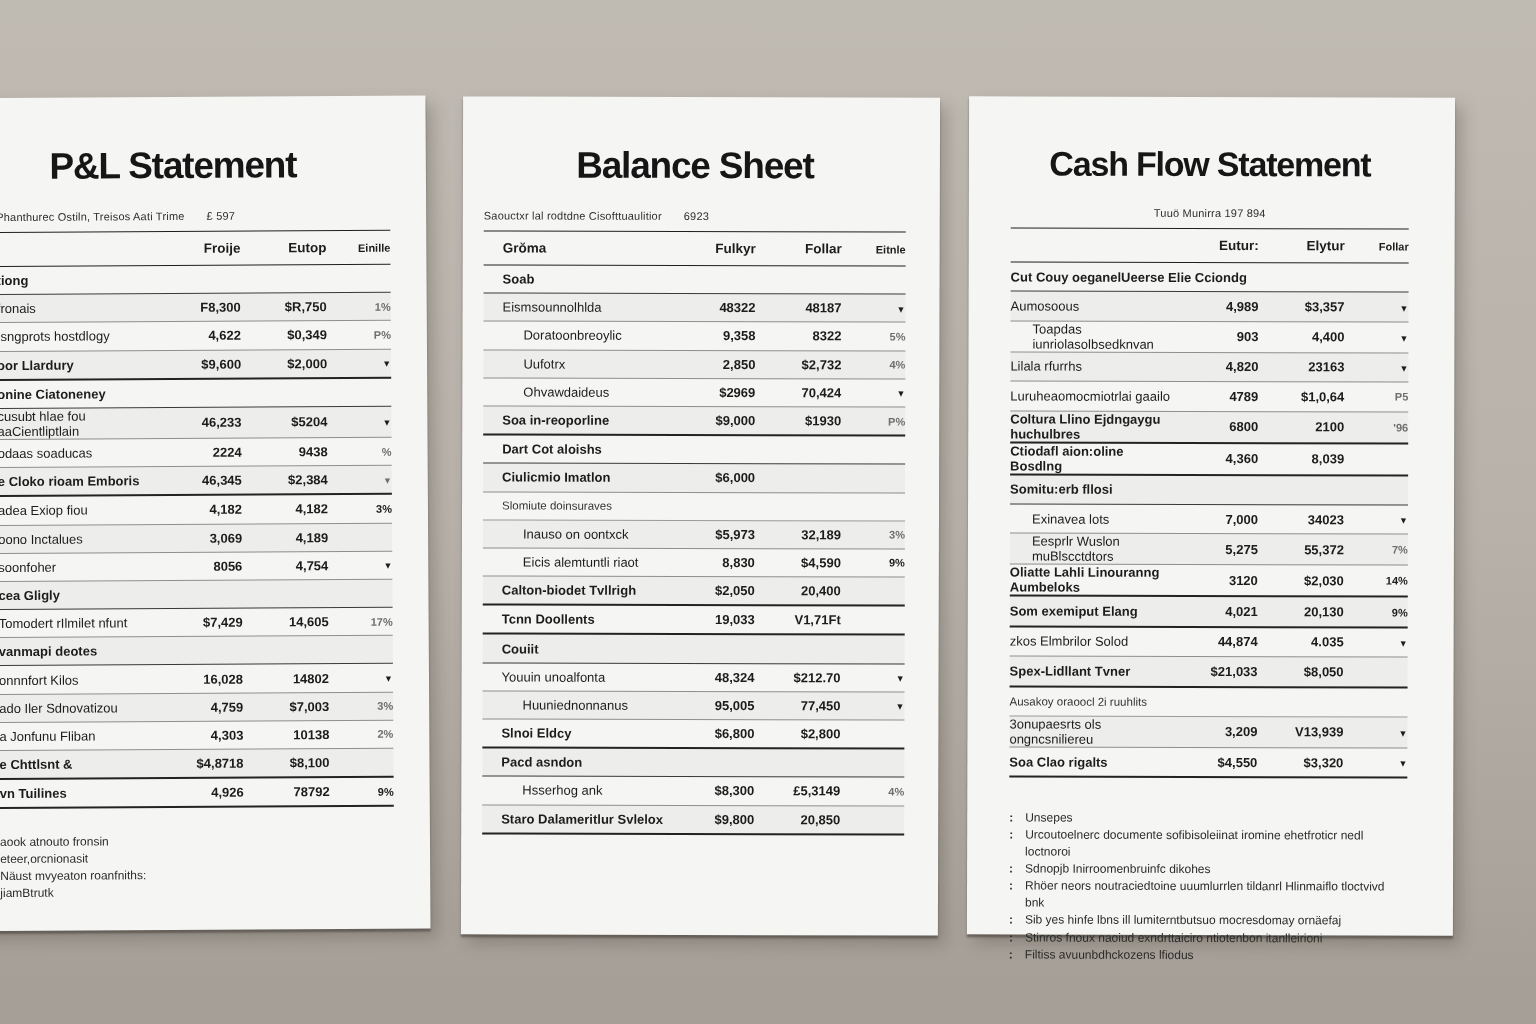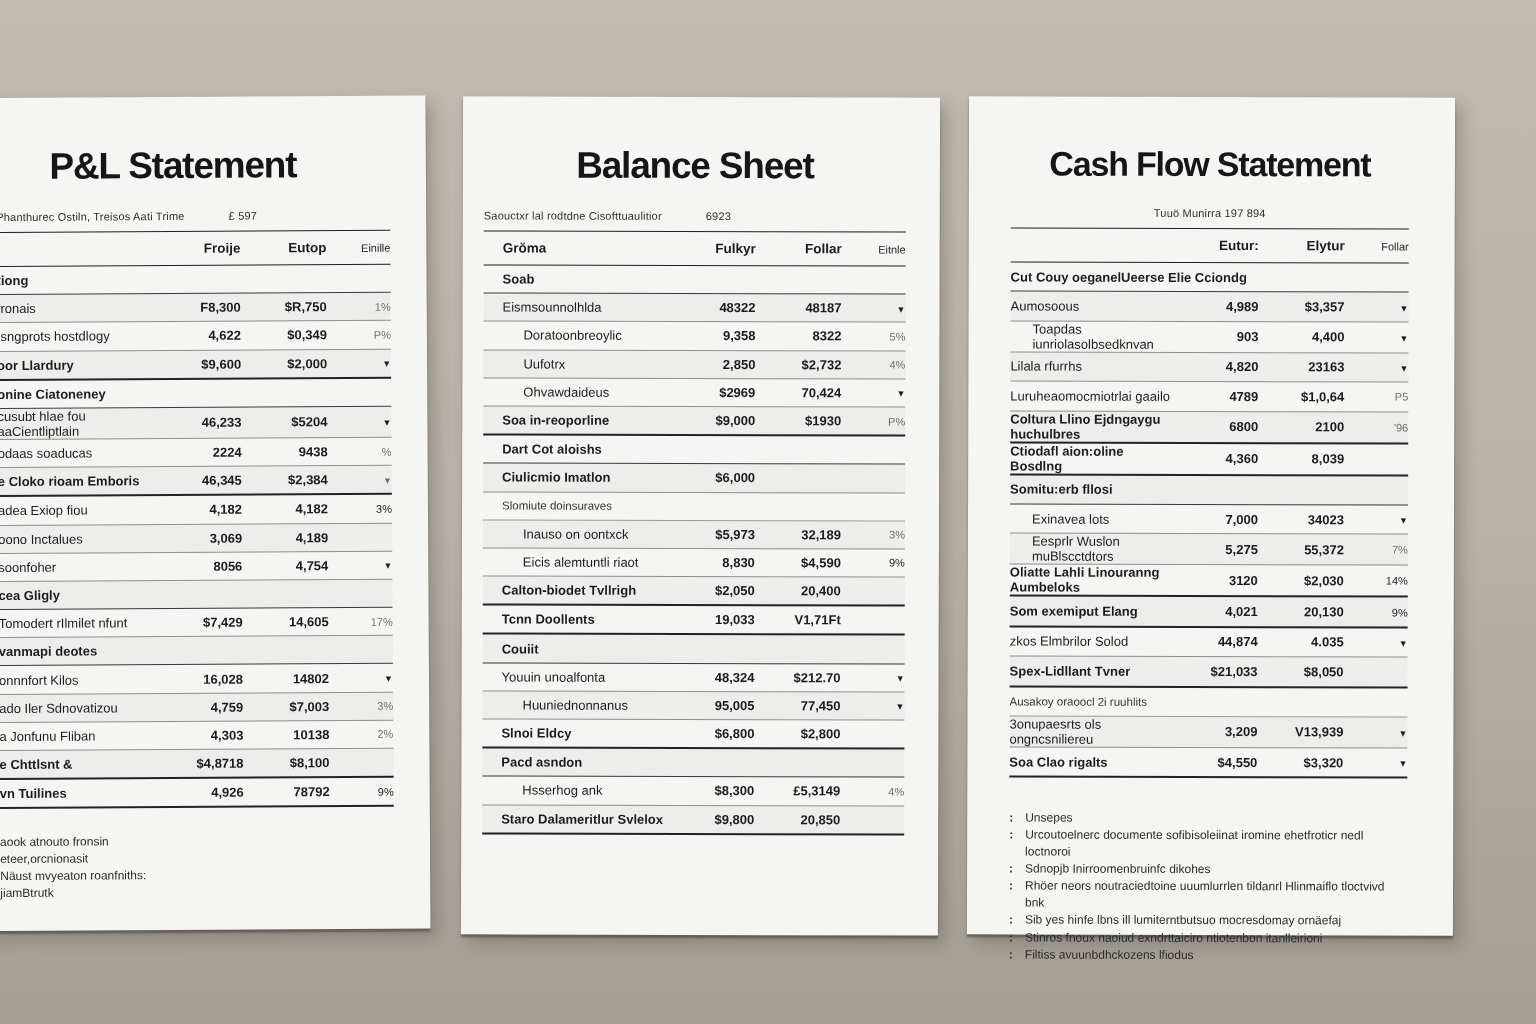--- a/index.html
+++ b/index.html
@@ -24,40 +24,40 @@
     letter-spacing:-1.2px;color:#161616;
   }
   .p1 h1{font-size:37px;transform:translateX(-20px);}
   .p2 h1{font-size:37px;}
   .p3 h1{font-size:34px;}
   .subhead{
     display:flex;align-items:flex-end;margin-top:26px;padding-bottom:9px;
     font-size:11px;color:#2e2e2c;letter-spacing:.2px;
   }
   .p3 .subhead{justify-content:center;}
-  .subval{margin-left:44px;}
+  .subval{margin-left:22px;}
   .p2 .subhead,.p2 .table,.p2 .notes{margin-left:0;}
   .p2 .label{padding-left:19px;}
   .table{border-top:1.8px solid #1f1f1f;}
   .trow{
     display:flex;align-items:center;min-height:27.2px;
     border-bottom:1px solid #8f8f8d;font-size:13px;color:#1c1c1c;
   }
   .p3 .trow{min-height:28.4px;}
   .table > .trow:nth-child(2n+3){background:rgba(0,0,0,.03);}
   .trow.thead{min-height:33px;font-weight:700;border-bottom:1.8px solid #1f1f1f;font-size:13.5px;}
   .trow.section{font-weight:700;border-bottom:1.4px solid #3a3a3a;}
   .trow.sub{font-size:11.5px;color:#333331;border-bottom:1px solid #9a9a98;}
   .trow.hb{border-bottom:2px solid #232323;}
   .trow.bold, .trow.bold .v{font-weight:700;}
   .label{flex:1;text-align:left;}
   .label.ind{padding-left:22px !important;}
   .p2 .label.ind{padding-left:40px !important;}
   .v{width:86px;text-align:right;font-weight:600;white-space:nowrap;}
-  .v3{width:64px;text-align:right;font-size:11px;font-weight:400;}
+  .v3{width:64px;text-align:right;font-size:11px;font-weight:700;}
   .v3 .arrow{font-size:9px;letter-spacing:0;}
   .muted{color:#6f6f6d;}
   .notes{margin-top:25px;font-size:12px;color:#2b2b29;line-height:1.42;}
   .p3 .notes{margin-top:32px;}
   .note{display:flex;}
   .note .bullet{width:16px;font-weight:700;flex:none;}
 </style>
 </head>
 <body>
 

